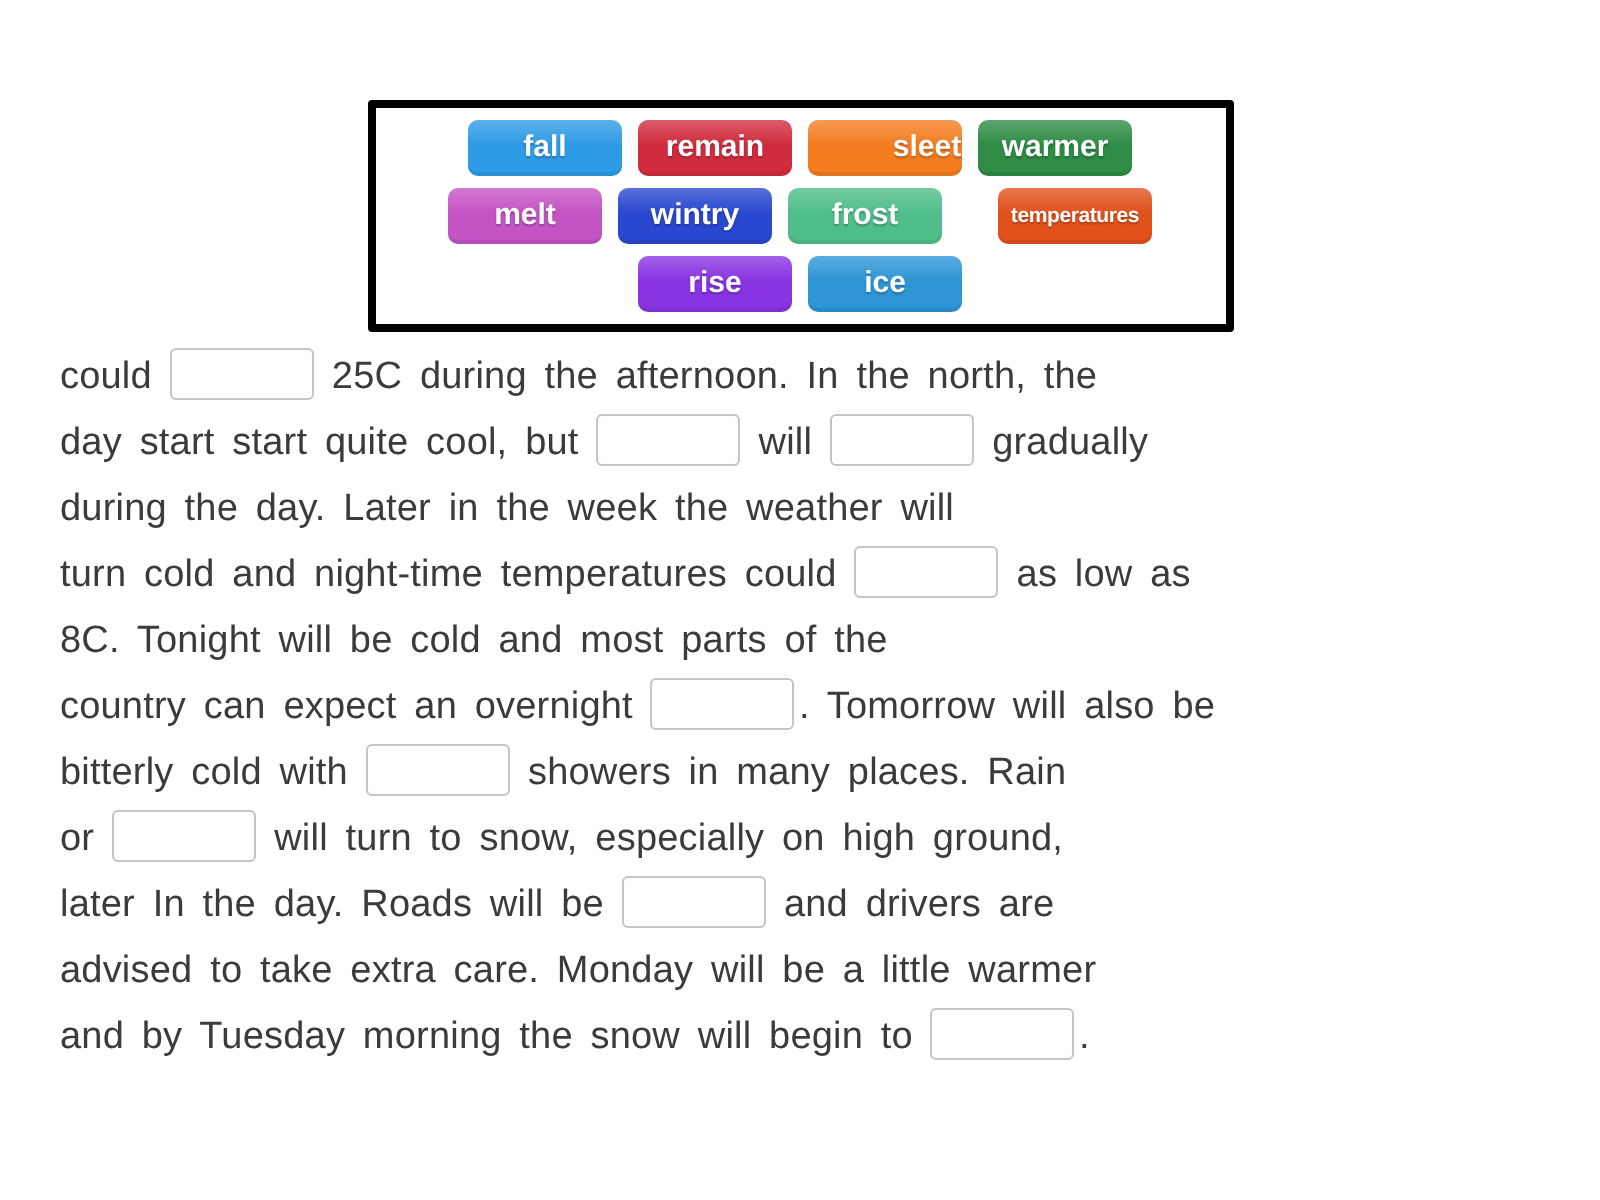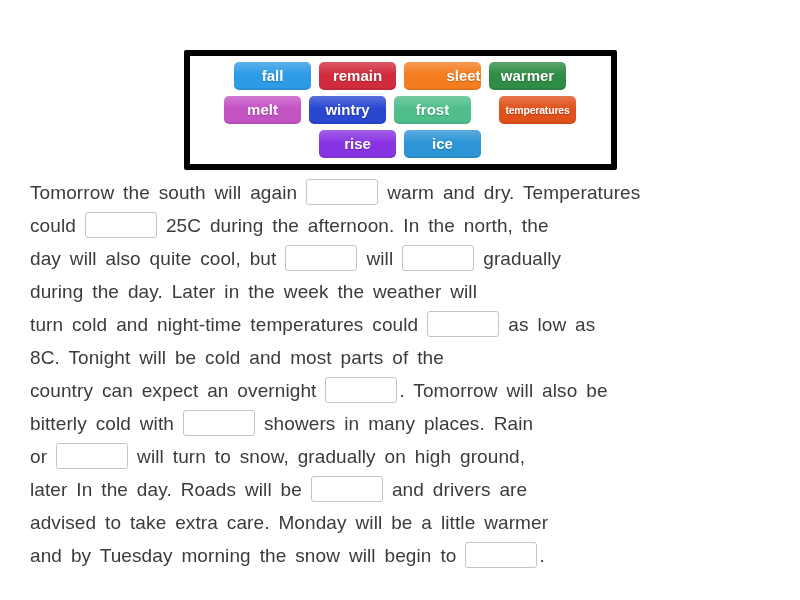--- a/index.html
+++ b/index.html
@@ -8,21 +8,21 @@
     background: #ffffff;
     font-family: "Liberation Sans", sans-serif;
     overflow: hidden;
   }
   .page { width: 800px; height: 600px; padding-top: 50px; }
 
   
   .word-bank {
     width: 433px;
     margin: 0 auto;
-    border: 6px solid #000000;
+    border: 4px solid #000000;
     border-radius: 2px;
     background: #ffffff;
     padding: 6px;
     display: flex;
     flex-wrap: wrap;
     gap: 6px 8px;
     justify-content: center;
   }
   .tile {
     width: 77px; height: 28px;
@@ -81,26 +81,25 @@
       <button class="tile" style="background-color: rgb(244, 125, 32); padding-left: 42px;">sleet</button>
       <button class="tile" style="background-color: rgb(46, 140, 69);">warmer</button>
       <button class="tile" style="background-color: rgb(196, 83, 196); text-align: center;">melt</button>
       <button class="tile" style="background-color: rgb(42, 71, 208);">wintry</button>
       <button class="tile" style="background-color: rgb(79, 190, 139);">frost</button>
       <button class="tile tile-small" style="background-color: rgb(225, 81, 28);">temperatures</button>
       <button class="tile" style="background-color: rgb(137, 52, 226);">rise</button>
       <button class="tile" style="background-color: rgb(45, 149, 213);">ice</button>
     </div>
   <div class="passage" style="color: rgb(59, 59, 59);">
-      <div class="line"><span class="word">Tomorrow the south will again</span><span class="blank"></span><span class="word">warm and dry. Temperatures</span></div>
       <div class="line"><span class="word">could</span><span class="blank"></span><span class="word">25C during the afternoon. In the north, the</span></div>
-      <div class="line"><span class="word">day will also quite cool, but</span><span class="blank"></span><span class="word">will</span><span class="blank"></span><span class="word">gradually</span></div>
+      <div class="line"><span class="word">day start start quite cool, but</span><span class="blank"></span><span class="word">will</span><span class="blank"></span><span class="word">gradually</span></div>
       <div class="line"><span class="word">during the day. Later in the week the weather will</span></div>
       <div class="line"><span class="word">turn cold and night-time temperatures could</span><span class="blank"></span><span class="word">as low as</span></div>
       <div class="line"><span class="word">8C. Tonight will be cold and most parts of the</span></div>
       <div class="line"><span class="word">country can expect an overnight</span><span class="blank"></span><span class="word tight">. Tomorrow will also be</span></div>
       <div class="line"><span class="word">bitterly cold with</span><span class="blank"></span><span class="word">showers in many places. Rain</span></div>
-      <div class="line"><span class="word">or</span><span class="blank"></span><span class="word">will turn to snow, gradually on high ground,</span></div>
+      <div class="line"><span class="word">or</span><span class="blank"></span><span class="word">will turn to snow, especially on high ground,</span></div>
       <div class="line"><span class="word">later In the day. Roads will be</span><span class="blank"></span><span class="word">and drivers are</span></div>
       <div class="line"><span class="word">advised to take extra care. Monday will be a little warmer</span></div>
       <div class="line"><span class="word">and by Tuesday morning the snow will begin to</span><span class="blank"></span><span class="word tight">.</span></div>
     </div>
 </div>
 
 </body></html>

